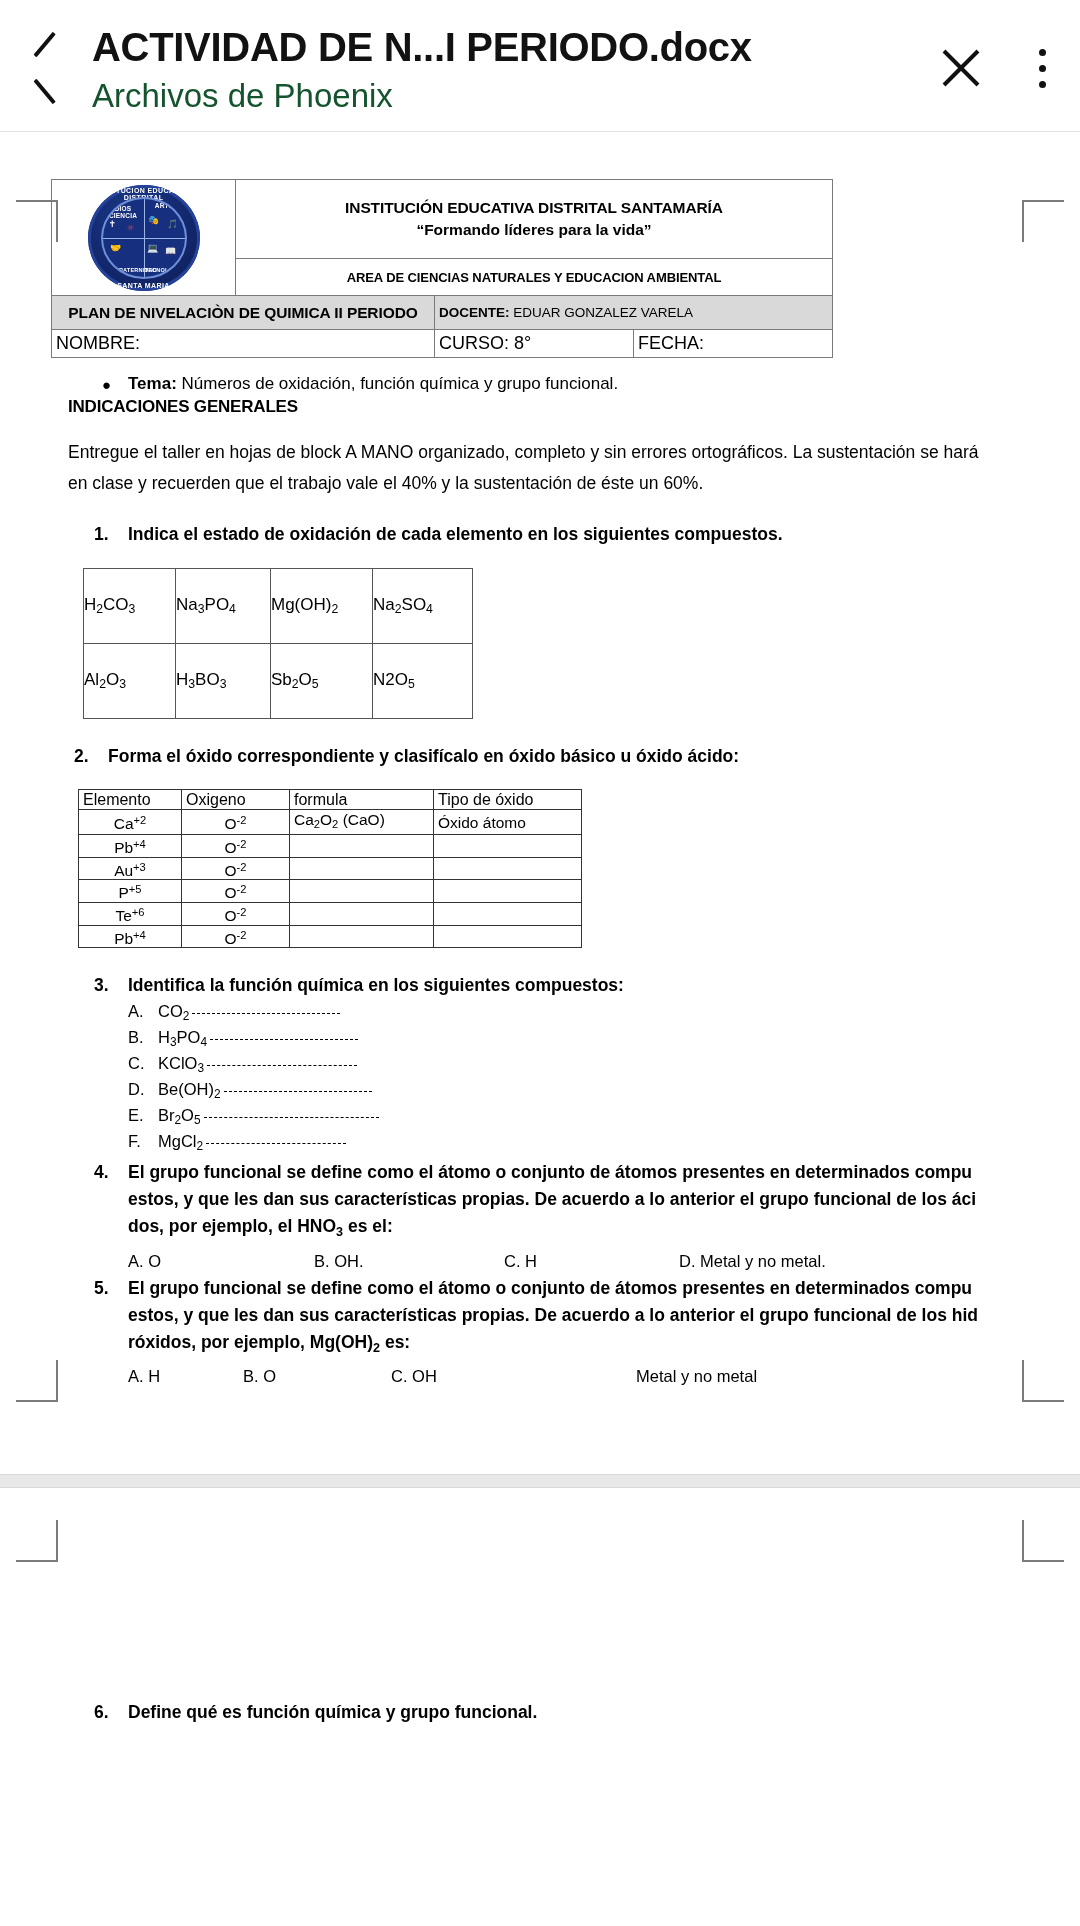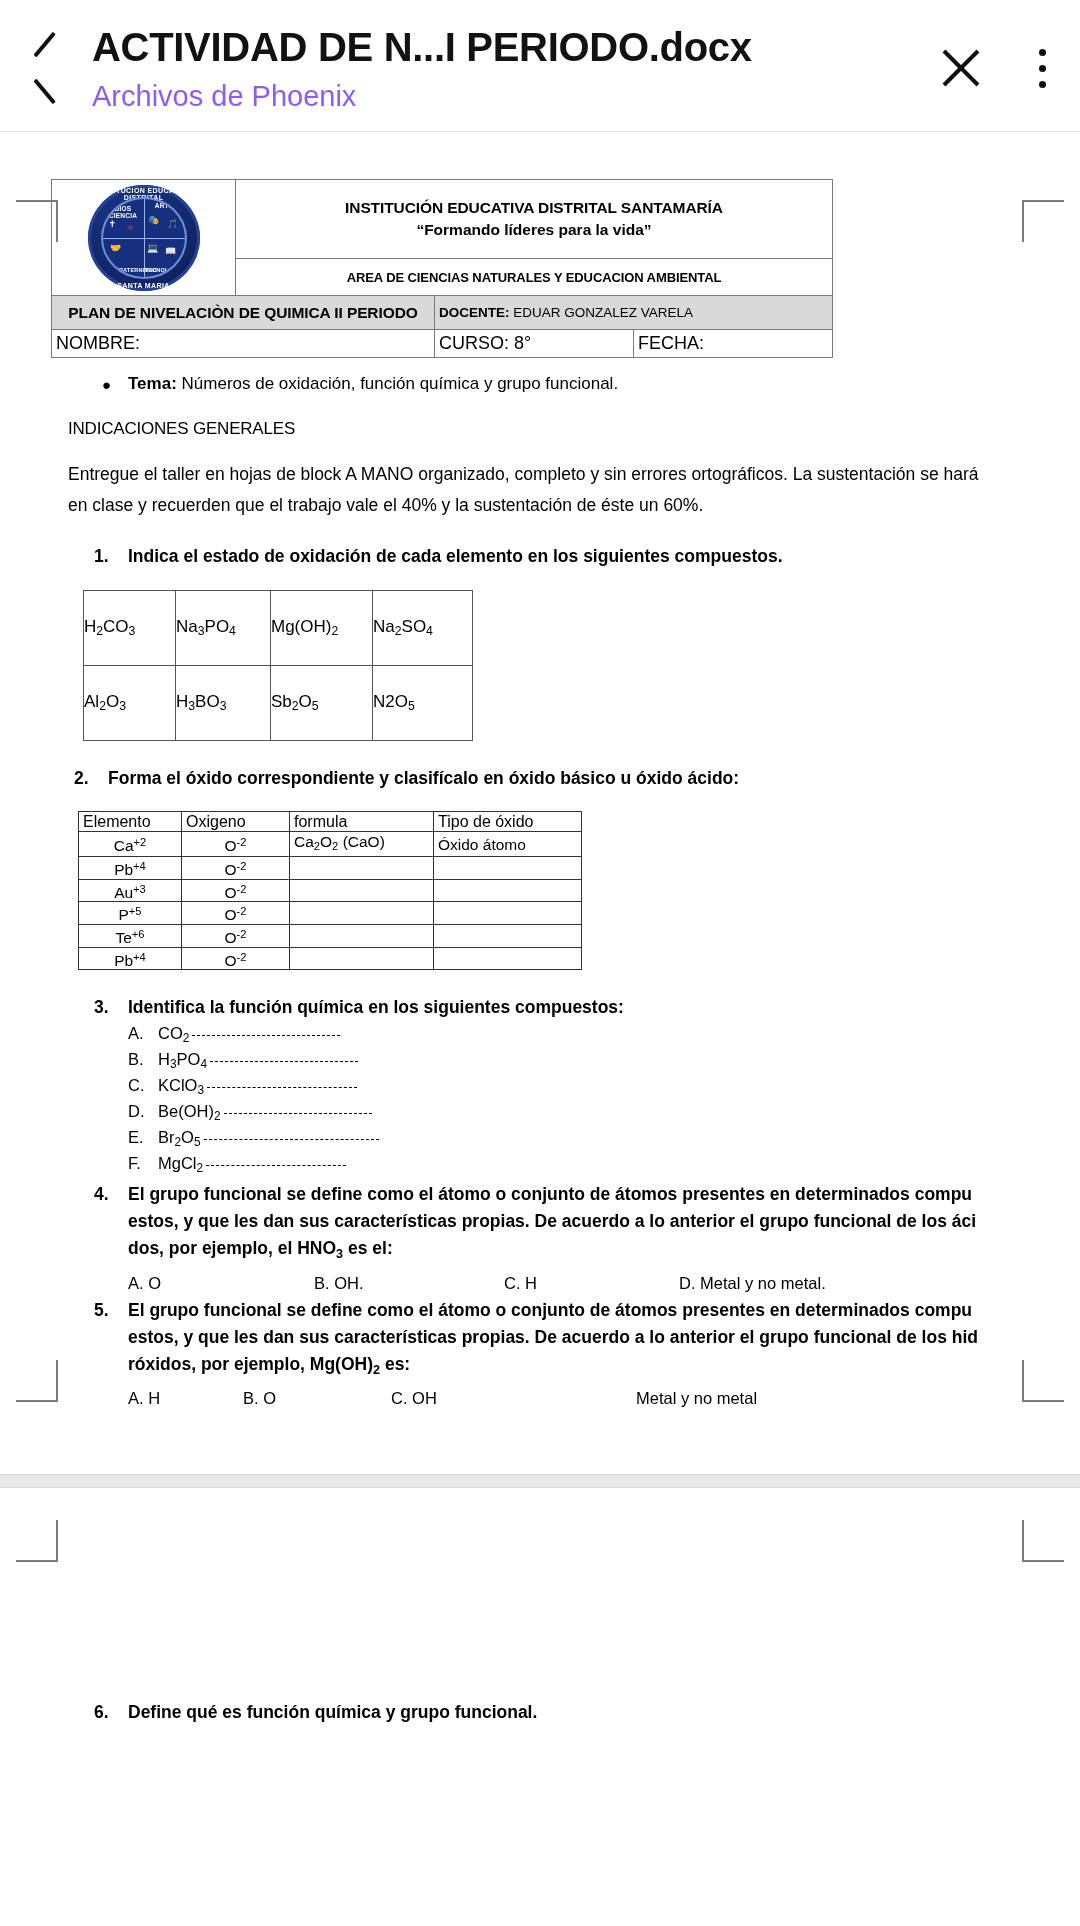--- a/index.html
+++ b/index.html
@@ -34,21 +34,21 @@
   .chevron-left::before { top: 14px; transform: rotate(-50deg); transform-origin: left center; }
   .chevron-left::after  { top: 38px; transform: rotate(50deg); transform-origin: left center; }
 
   .titlewrap { flex: 1 1 auto; padding-top: 22px; min-width: 0; }
   .doc-title {
     font-size: 40px; font-weight: 700; color: #121212;
     letter-spacing: -0.3px; line-height: 50px;
     white-space: nowrap; overflow: hidden;
   }
   .doc-subtitle {
-    font-size: 29px; color: #8b5cf6; line-height: 42px;
+    font-size: 33px; color: #14532d; line-height: 42px;
     margin-top: 3px; white-space: nowrap;
   }
 
   .appbar-actions { display: flex; align-items: flex-start; padding-top: 38px; flex: 0 0 auto; }
   .close-btn { width: 86px; height: 60px; display: flex; align-items: center; justify-content: center; }
   .x-icon { position: relative; width: 46px; height: 46px; }
   .x-icon::before, .x-icon::after {
     content: ""; position: absolute; top: 21px; left: -1px;
     width: 48px; height: 4px; background: #111;
   }
@@ -121,21 +121,21 @@
   }
   .seal-arc-top { top: 2px; }
   .seal-arc-bot { bottom: 2px; }
   .glyph { position: absolute; font-size: 9px; }
 
   
   .tema { margin-top: 13px; margin-left: 78px; font-size: 17px; line-height: 26px; position: relative; }
   .tema .bullet { position: absolute; left: -26px; top: 1px; font-size: 15px; }
   .tema b { font-weight: 700; }
 
-  .ind-title { margin-top: 22px; margin-left: 18px; font-size: 17px; font-weight: 400; letter-spacing: -0.2px; }
+  .ind-title { margin-left: 18px; font-size: 17px; font-weight: 700; letter-spacing: -0.2px; }
 
   .ind-body { margin-top: 20px; margin-left: 18px; width: 930px; font-size: 17.5px; line-height: 31px; }
 
   .q { font-size: 17.5px; font-weight: 700; line-height: 27px; }
   .qnum-list { margin-left: 78px; position: relative; }
   .qnum-list .num { position: absolute; left: -34px; font-weight: 700; }
 
   
   table.cmp { border-collapse: collapse; margin-top: 20px; margin-left: 33px; table-layout: fixed; }
   table.cmp td {

